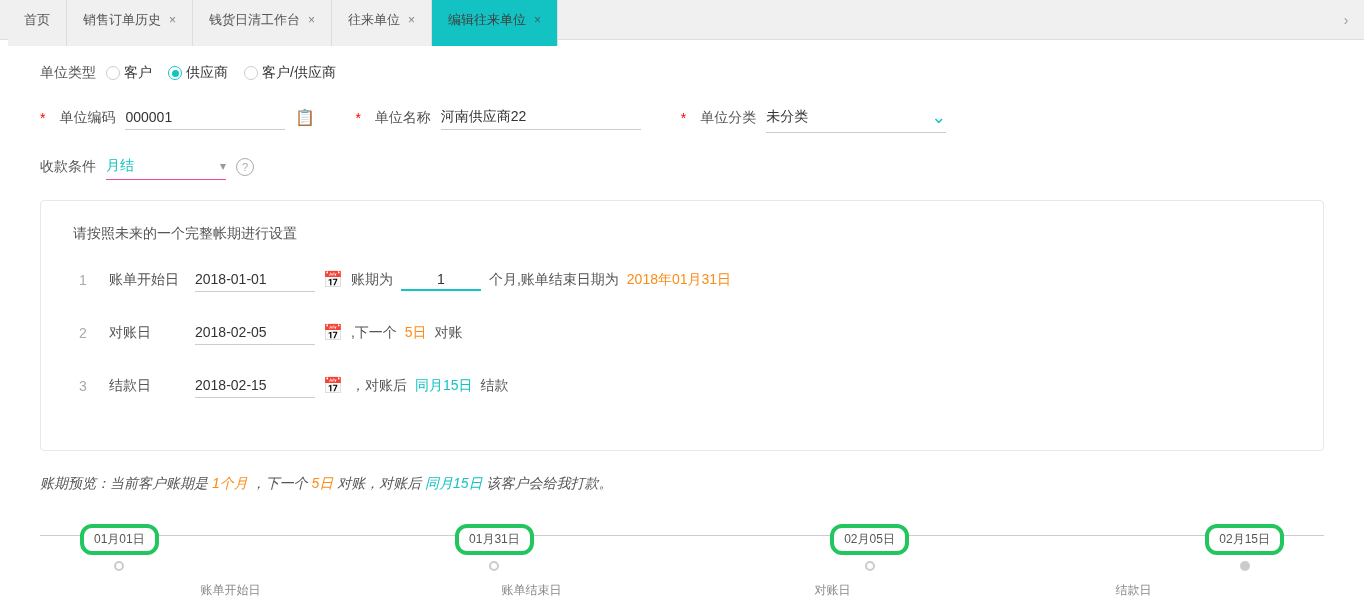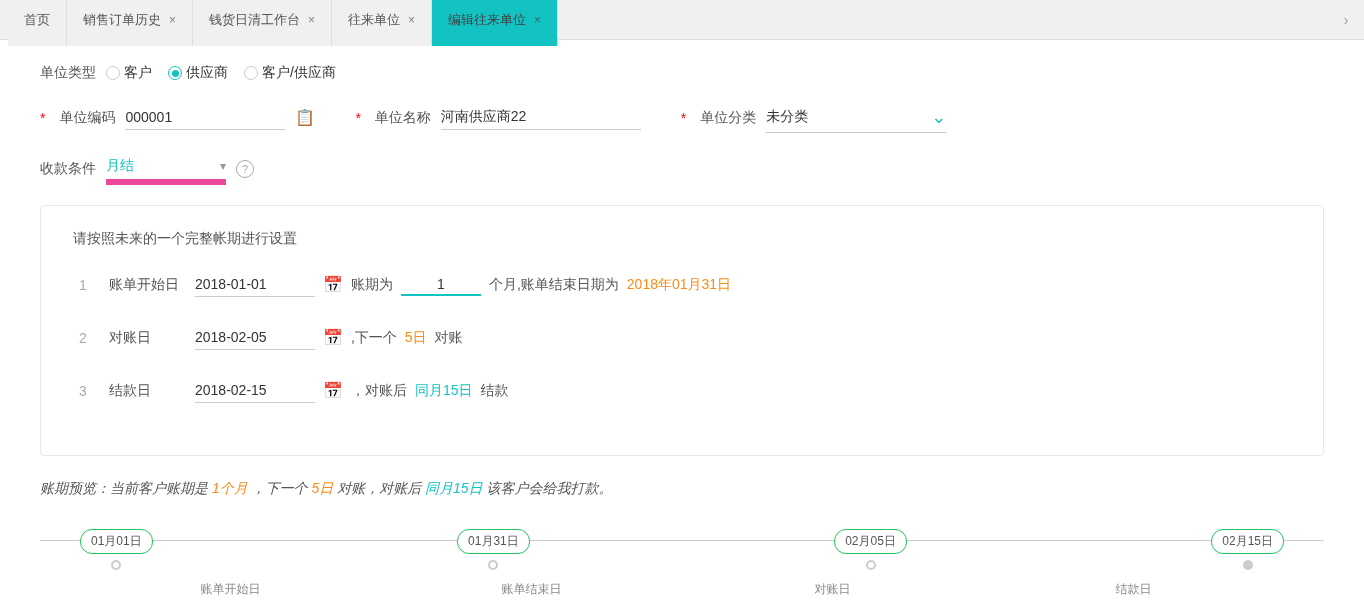--- a/index.html
+++ b/index.html
@@ -122,21 +122,21 @@
       color: #13c2c2;
       cursor: pointer;
       font-size: 16px;
     }
 
     
     .dropdown-wrap {
       display: flex;
       align-items: center;
       gap: 4px;
-      border-bottom: 6px solid #ec4899;
+      border-bottom: 1px solid #ec4899;
       padding: 4px 0;
       min-width: 120px;
     }
     .dropdown-value {
       color: #13c2c2;
       font-size: 14px;
       flex: 1;
     }
     .dropdown-arrow {
       color: #999;
@@ -257,21 +257,21 @@
       width: 10px;
       height: 10px;
       border-radius: 50%;
       border: 2px solid #ccc;
       background: #fff;
     }
     .timeline-dot.endpoint {
       background: #ccc;
     }
     .timeline-label-box {
-      border: 1px solid #22c55e;
+      border: 4px solid #22c55e;
       border-radius: 12px;
       padding: 3px 10px;
       font-size: 12px;
       color: #555;
       background: #fff;
     }
     .timeline-sub-label {
       font-size: 12px;
       color: #888;
       text-align: center;

